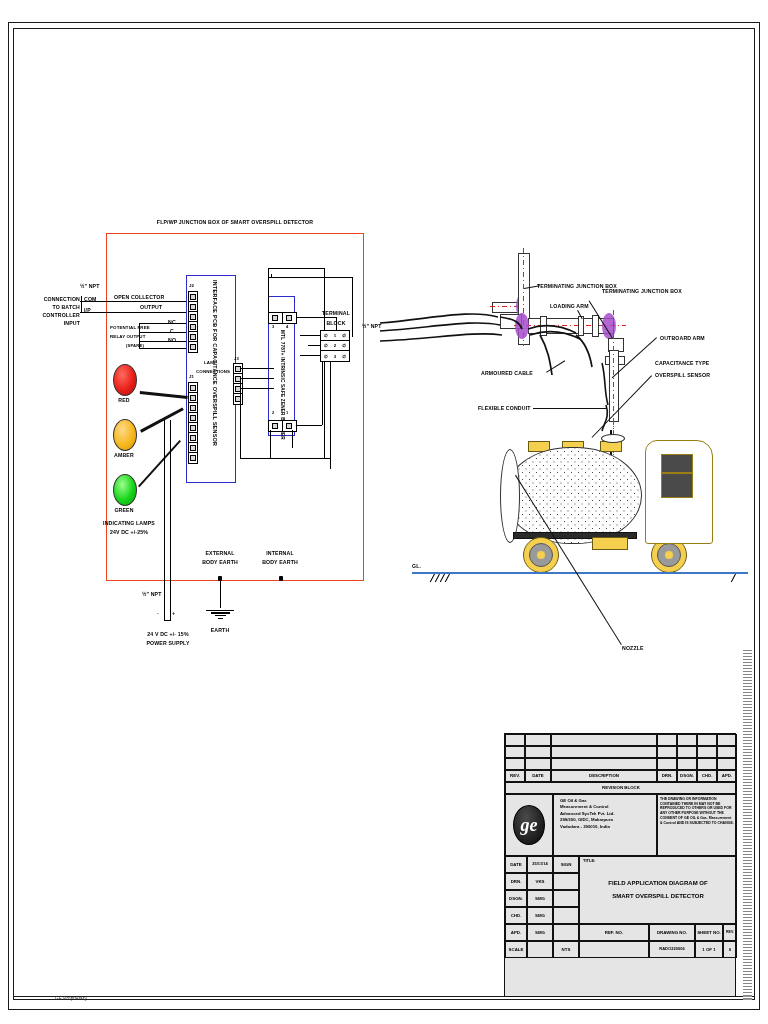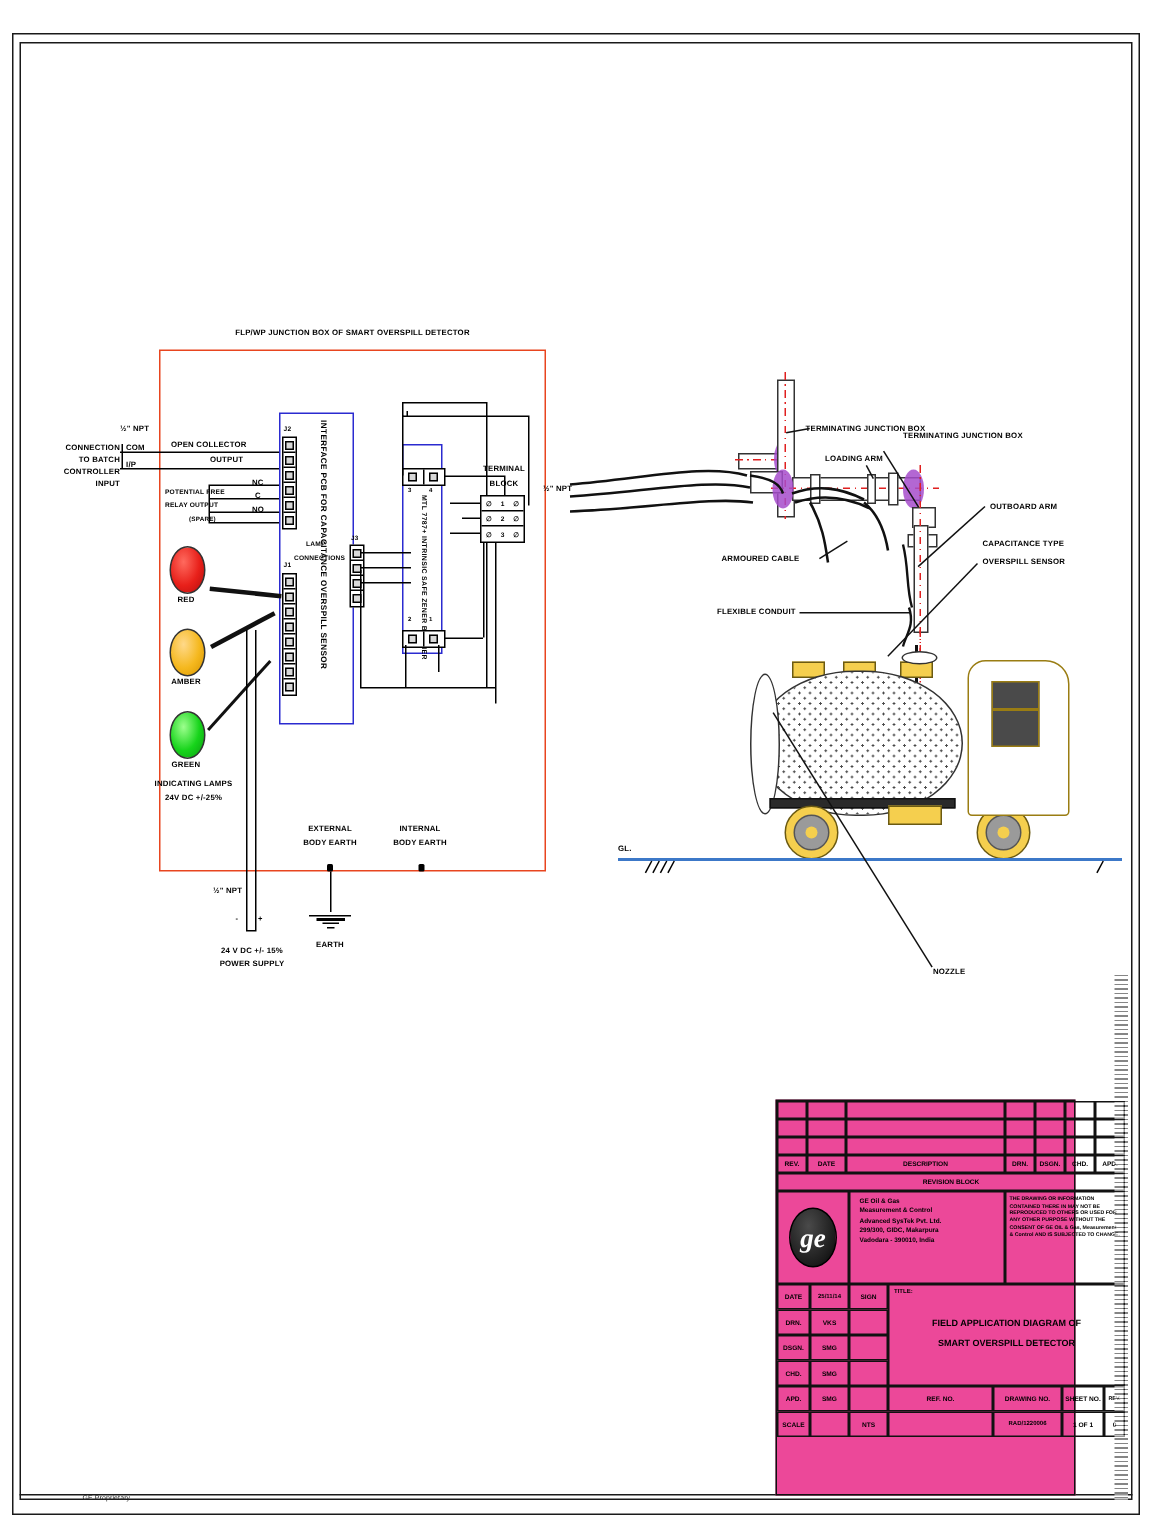--- a/index.html
+++ b/index.html
@@ -82,22 +82,22 @@
   
   .flange{position:absolute;border-radius:50%;background:#a64ccb;opacity:.85;}
   .pipe{position:absolute;border:1px solid #333;background:#fff;}
   .dashred{position:absolute;background:repeating-linear-gradient(to right,#e02020 0 5px,transparent 5px 8px,#e02020 8px 9px,transparent 9px 12px);height:.9px;}
   .dashredv{position:absolute;background:repeating-linear-gradient(to bottom,#e02020 0 5px,transparent 5px 8px,#e02020 8px 9px,transparent 9px 12px);width:.9px;}
 
   
   .leader{position:absolute;transform-origin:0 0;height:.9px;background:#111;}
 
   
-  #titleblock{position:absolute;left:517px;top:733px;width:200px;height:264px;border:1px solid #111;box-sizing:border-box;
-              background:#ec4899;font-size:4.4px;}
+  #titleblock{position:absolute;left:504px;top:733px;width:232px;height:264px;border:1px solid #111;box-sizing:border-box;
+              background:#e5e5e5;font-size:4.4px;}
   #titleblock .tb{position:absolute;box-sizing:border-box;border:.7px solid #111;display:flex;align-items:center;
                   justify-content:center;text-align:center;line-height:1.15;overflow:hidden;font-weight:bold;}
   #titleblock .tb.left{justify-content:flex-start;padding-left:2px;text-align:left;}
   #gelogo{position:absolute;width:30px;height:38px;border-radius:50%;
           background:radial-gradient(ellipse at 40% 30%, #4a4a4a 0%, #1b1b1b 70%, #000 100%);
           display:flex;align-items:center;justify-content:center;color:#fff;font-style:italic;
           font-family:"Liberation Serif",serif;font-size:18px;font-weight:bold;border:1.4px solid #000;}
   .addr{font-size:4.3px;font-weight:bold;line-height:1.5;text-align:left;}
   .disc{font-size:3.5px;font-weight:bold;line-height:1.35;text-align:left;}
   .bigtitle{font-size:6px;font-weight:bold;line-height:2.2;text-align:center;}

